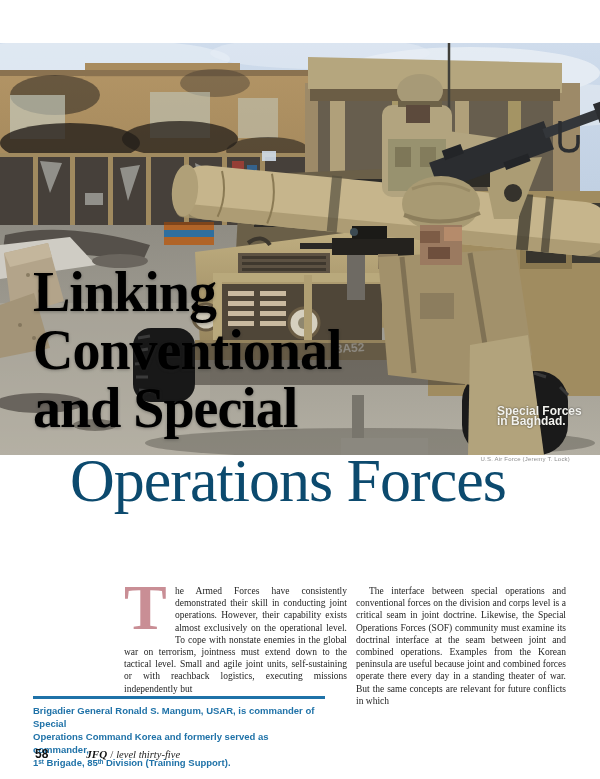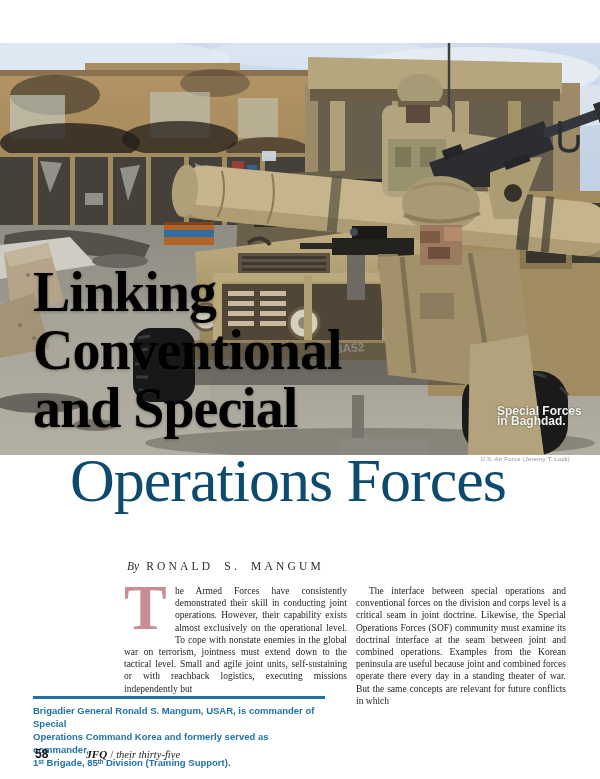--- a/index.html
+++ b/index.html
@@ -299,34 +299,31 @@
     <div class="photo-title">Linking
 Conventional
 and Special</div>
     <div class="photo-caption">Special Forces
 in Baghdad.</div>
   </div>
 
   <div class="title-dark">Operations Forces</div>
   <div class="credit">U.S. Air Force (Jeremy T. Lock)</div>
 
-  <div class="byline">
-    <span class="by">By</span><span class="name">RONALD S. MANGUM</span>
-  </div>
 
   <div class="col col1">
     <p>
       <span class="dropcap">T</span><span>he Armed Forces have consistently demonstrated their skill in conducting joint operations. However, their capability exists almost exclusively on the operational level. To cope with nonstate enemies in the global war on terrorism, jointness must extend down to the tactical level. Small and agile joint units, self-sustaining or with reachback logistics, executing missions independently but</span>
     </p>
   </div>
   <div class="col col2">
     <p class="p2">The interface between special operations and conventional forces on the division and corps level is a critical seam in joint doctrine. Likewise, the Special Operations Forces (SOF) community must examine its doctrinal interface at the seam between joint and combined operations. Examples from the Korean peninsula are useful because joint and combined forces operate there every day in a standing theater of war. But the same concepts are relevant for future conflicts in which</p>
   </div>
 
   <div class="bio">Brigadier General Ronald S. Mangum, USAR, is commander of Special
 Operations Command Korea and formerly served as commander,
 1ˢᵗ Brigade, 85ᵗʰ Division (Training Support).</div>
 
   <div class="footer">
-    <span class="pnum">58</span><span class="journal">JFQ</span><span class="sep">/</span><span class="issue">their thirty-five</span>
+    <span class="pnum">58</span><span class="journal">JFQ</span><span class="sep">/</span><span class="issue">level thirty-five</span>
   </div>
 
 </div>
 
 </body></html>

